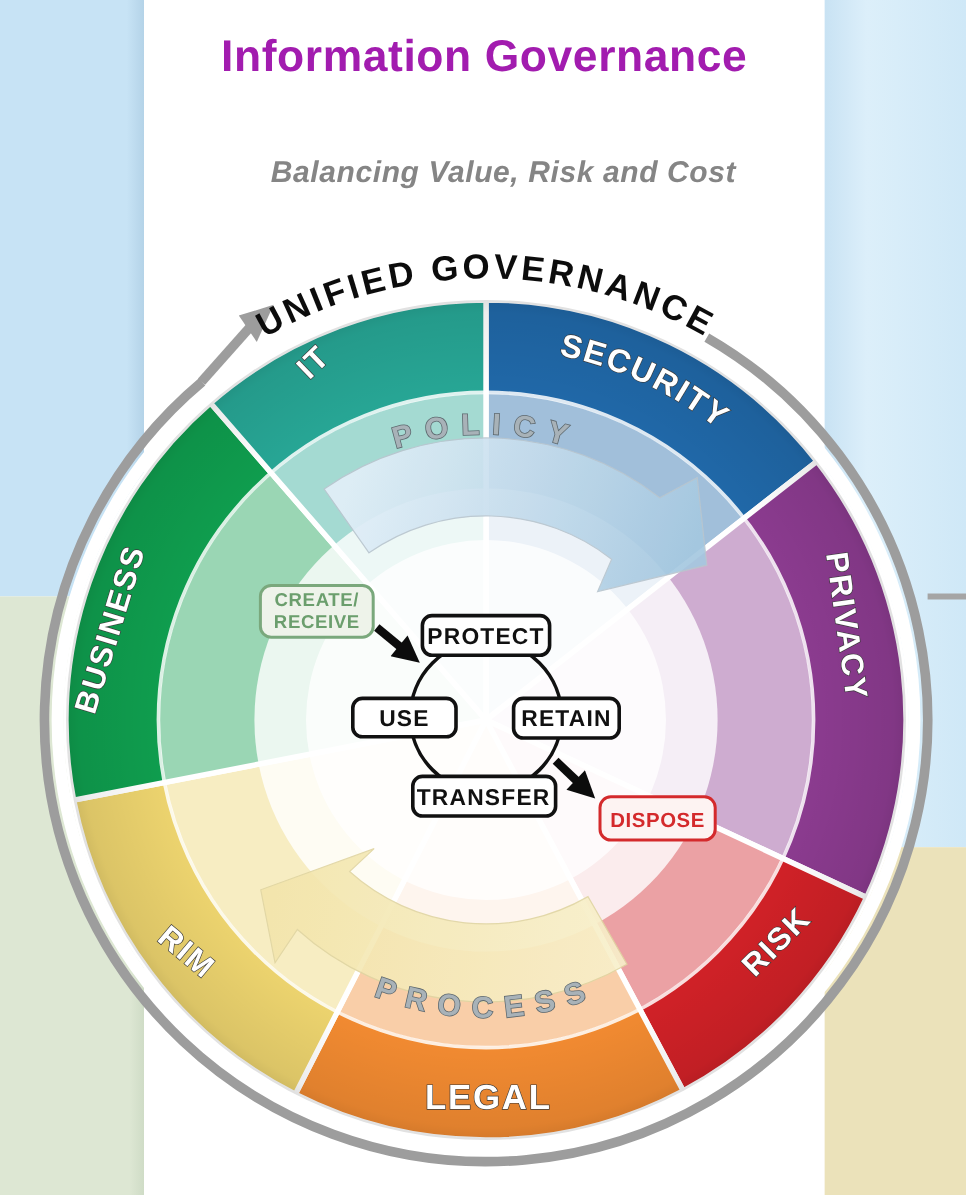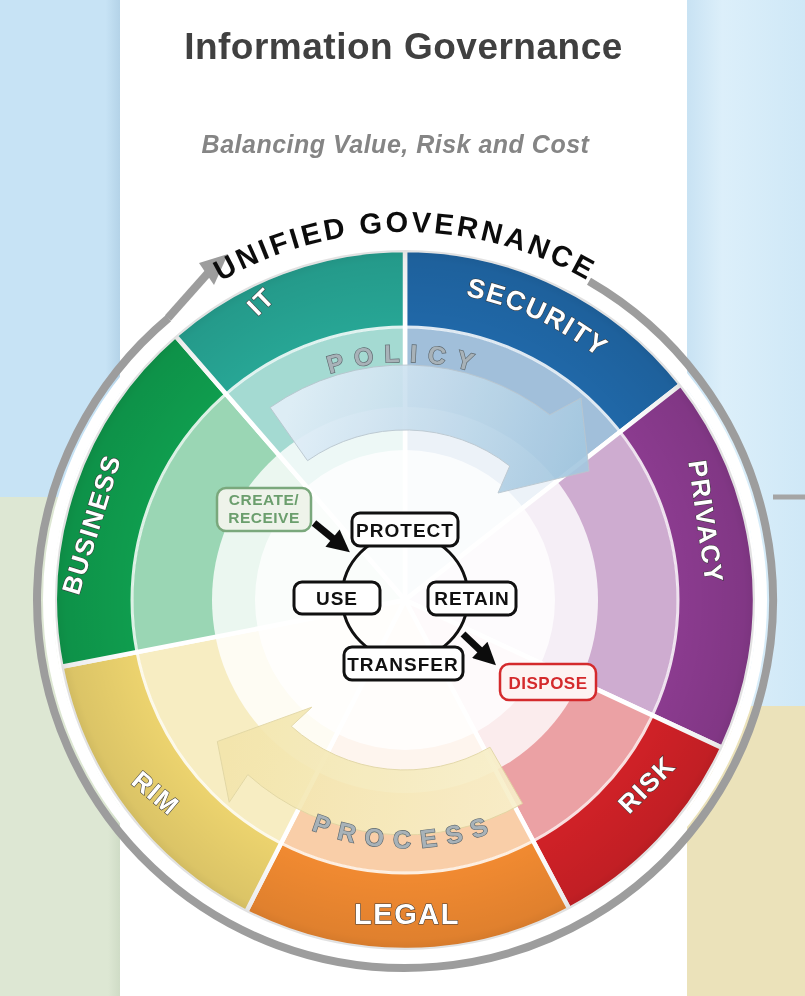--- a/index.html
+++ b/index.html
@@ -12,24 +12,24 @@
   .bg-left-blue{left:0;top:0;width:120px;height:497px;
     background:linear-gradient(to right,#c7e3f5 0,#c7e3f5 88%,#b4d3e8 100%);}
   .bg-left-green{left:0;top:497px;width:120px;height:499px;
     background:linear-gradient(to right,#dde7d3 0,#dde7d3 90%,#cfdcc6 100%);}
   .bg-right-blue{left:687px;top:0;width:118px;height:706px;
     background:linear-gradient(to right,#c8e2f3 0,#dceffa 30%,#cfe8f7 100%);}
   .bg-right-tan{left:687px;top:706px;width:118px;height:290px;background:#ebe2ba;}
   .panel{left:120px;top:0;width:567px;height:996px;background:#ffffff;}
   .title{
     position:absolute;left:120px;top:24px;width:567px;text-align:center;
-    font-size:37px;font-weight:bold;color:#404040;line-height:1.22;letter-spacing:.5px;
+    font-size:37px;font-weight:bold;color:#a21caf;line-height:1.22;letter-spacing:.5px;
   }
   .subtitle{
-    position:absolute;left:112px;top:130px;width:567px;text-align:center;
+    position:absolute;left:136px;top:130px;width:567px;text-align:center;
     font-size:25px;font-style:italic;font-weight:bold;color:#858585;letter-spacing:.5px;
   }
   svg.wheel{position:absolute;left:0;top:0;}
   svg text{font-family:"Liberation Sans", sans-serif;}
   .seg-label{fill:#ffffff;stroke:#3a3a3a;stroke-width:1.1px;paint-order:stroke fill;
     font-weight:bold;letter-spacing:1.5px;}
   .ring-label{fill:#a8b2b8;stroke:#5d686e;stroke-width:1.3px;paint-order:stroke fill;
     font-weight:bold;font-size:25px;letter-spacing:10px;}
   .arc-title{fill:#0c0c0c;font-weight:bold;font-size:29px;letter-spacing:3px;}
   .box-label{fill:#111111;font-weight:bold;font-size:19px;letter-spacing:1px;text-anchor:middle;}

